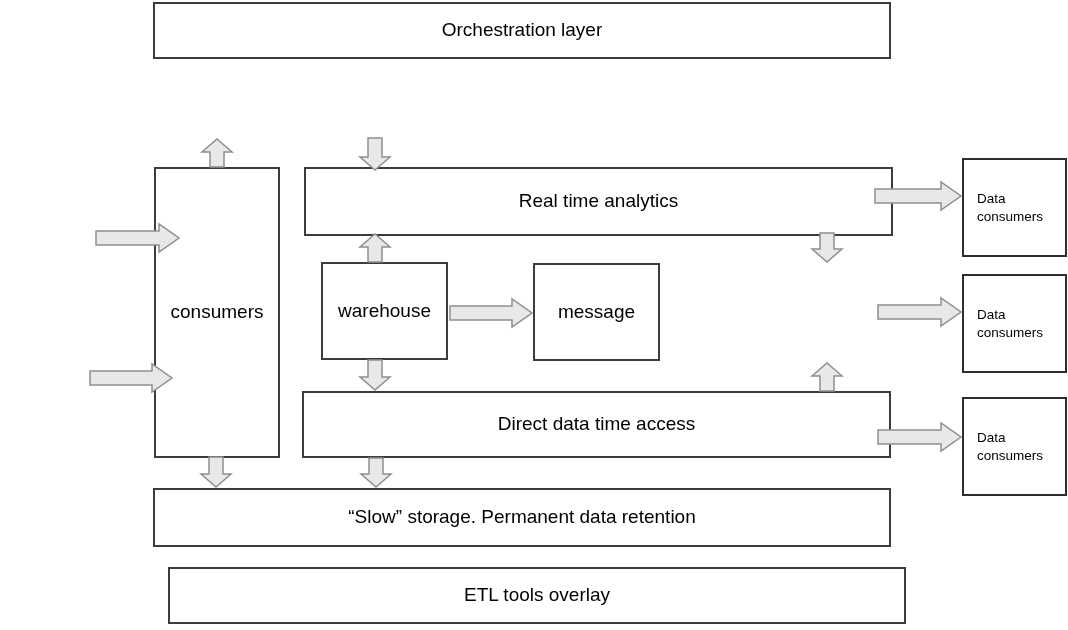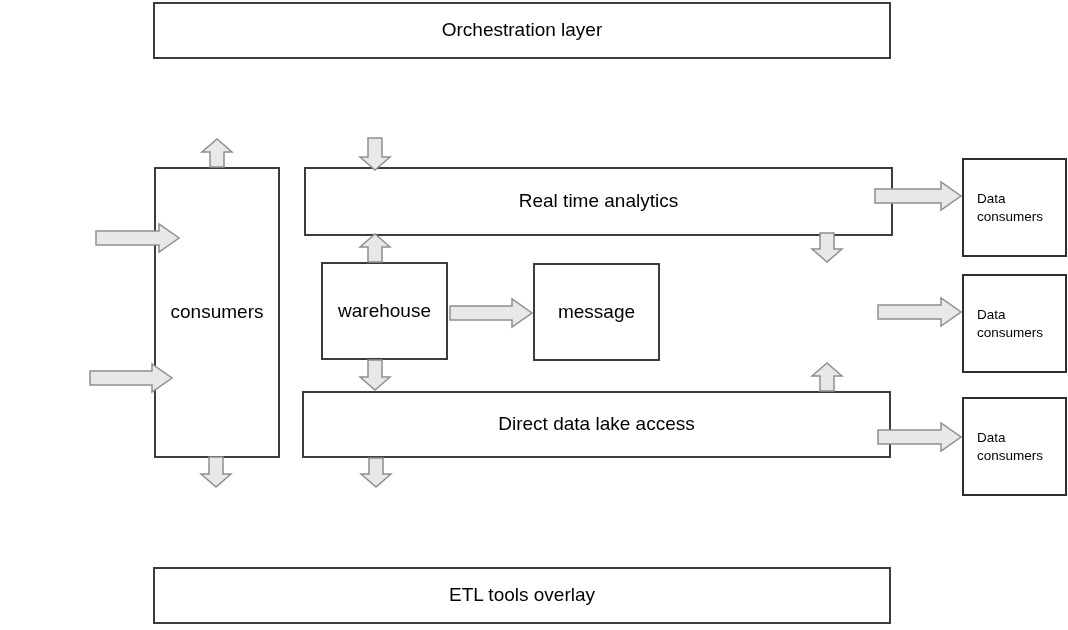--- a/index.html
+++ b/index.html
@@ -65,25 +65,28 @@
   <div class="box" style="left:153px; top:2px; width:738px; height:57px">
     <span class="lbl">Orchestration layer</span>
   </div>
 
 
   <div class="box" style="left:304px; top:167px; width:589px; height:69px">
     <span class="lbl">Real time analytics</span>
   </div>
 
   <div class="box" style="left:302px; top:391px; width:589px; height:67px">
-    <span class="lbl">Direct data lake access</span>
+    <span class="lbl">Direct data time access</span>
   </div>
 
+  <div class="box" style="left:153px; top:488px; width:738px; height:59px">
+    <span class="lbl">“Slow” storage. Permanent data retention</span>
+  </div>
 
-  <div class="box" style="left:153px; top:567px; width:738px; height:57px">
+  <div class="box" style="left:168px; top:567px; width:738px; height:57px">
     <span class="lbl">ETL tools overlay</span>
   </div>
 
 
 
   <div class="box" style="left:154px; top:167px; width:126px; height:291px">
     <span class="lbl">consumers</span>
   </div>
 
   <div class="box" style="left:321px; top:262px; width:127px; height:98px">

